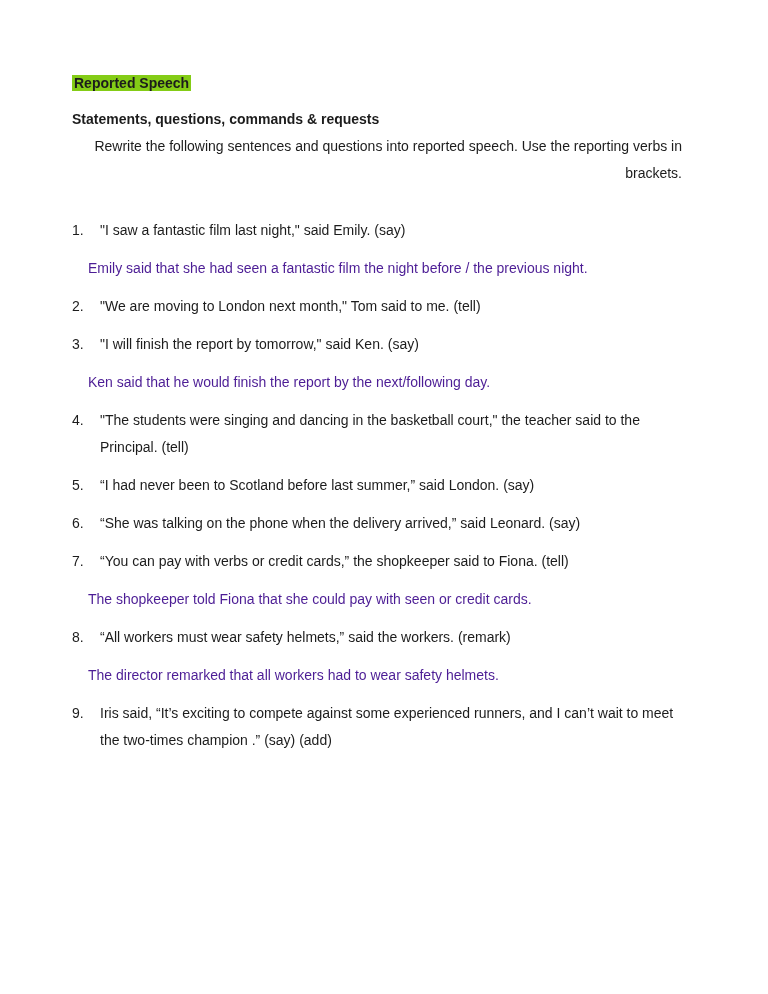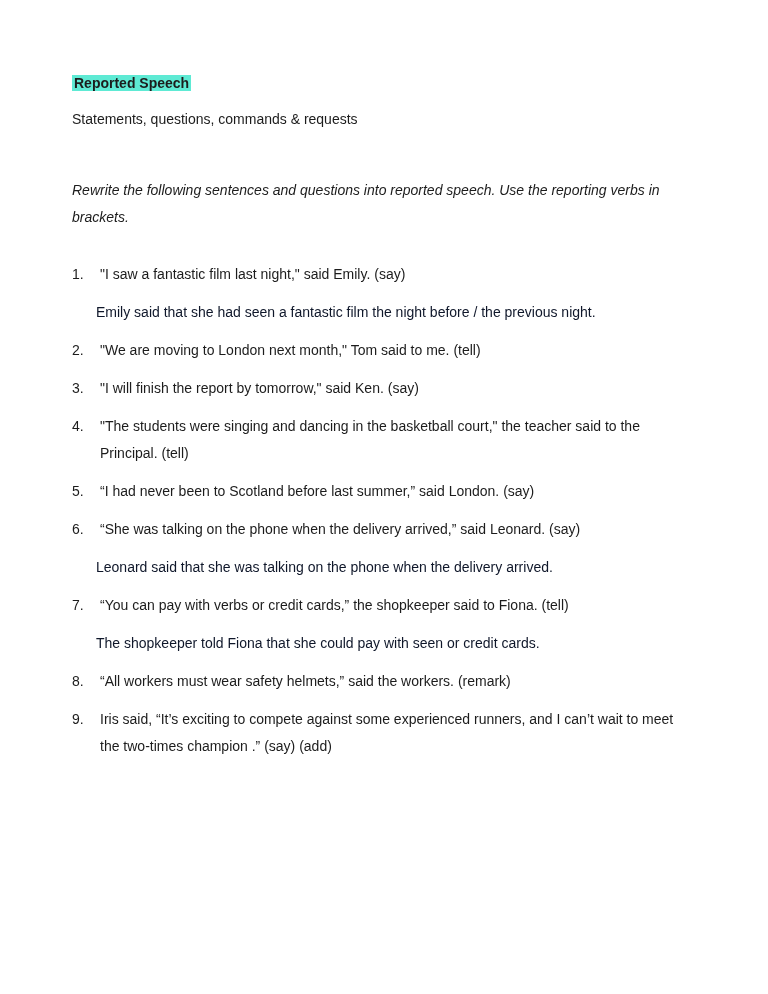--- a/index.html
+++ b/index.html
@@ -18,53 +18,52 @@
     height: 994px;
     background: #ffffff;
     padding: 70px 73px 0 72px;
   }
   .doc-title {
     font-weight: bold;
     line-height: 27px;
     margin-bottom: 9px;
   }
   .doc-title .hl {
-    background: #5eead4;
+    background: #84cc16;
     padding: 0 2px;
   }
   .doc-subtitle {
-    font-weight: normal;
+    font-weight: bold;
     line-height: 27px;
-    margin-bottom: 44px;
   }
   .instructions {
-    font-style: italic;
     line-height: 27px;
     margin-bottom: 30px;
     max-width: 610px;
+    text-align: right;
   }
   .item { margin: 0; }
   .q-row {
     display: flex;
     align-items: flex-start;
     line-height: 27px;
     margin-bottom: 11px;
   }
   .q-num {
     flex: 0 0 28px;
     width: 28px;
   }
   .q-text {
     flex: 1 1 auto;
     max-width: 595px;
   }
   .answer {
-    color: #0f172a;
+    color: #4c1d95;
     line-height: 27px;
-    margin: 0 0 11px 24px;
+    margin: 0 0 11px 16px;
     max-width: 595px;
   }
   .answer:empty { display: none; margin: 0; }
 </style>
 </head>
 <body>
 
 <div class="page">
 
   <div class="doc-title">
@@ -88,20 +87,21 @@
       <span class="q-num">2.</span>
       <span class="q-text">"We are moving to London next month," Tom said to me. (tell)</span>
     </div>
   </div>
 
   <div class="item">
     <div class="q-row">
       <span class="q-num">3.</span>
       <span class="q-text">"I will finish the report by tomorrow," said Ken. (say)</span>
     </div>
+    <div class="answer">Ken said that he would finish the report by the next/following day.</div>
   </div>
 
   <div class="item">
     <div class="q-row">
       <span class="q-num">4.</span>
       <span class="q-text">"The students were singing and dancing in the basketball court," the teacher said to the Principal. (tell)</span>
     </div>
   </div>
 
   <div class="item">
@@ -109,36 +109,36 @@
       <span class="q-num">5.</span>
       <span class="q-text">“I had never been to Scotland before last summer,” said London. (say)</span>
     </div>
   </div>
 
   <div class="item">
     <div class="q-row">
       <span class="q-num">6.</span>
       <span class="q-text">“She was talking on the phone when the delivery arrived,” said Leonard. (say)</span>
     </div>
-    <div class="answer">Leonard said that she was talking on the phone when the delivery arrived.</div>
   </div>
 
   <div class="item">
     <div class="q-row">
       <span class="q-num">7.</span>
       <span class="q-text">“You can pay with verbs or credit cards,” the shopkeeper said to Fiona. (tell)</span>
     </div>
     <div class="answer">The shopkeeper told Fiona that she could pay with seen or credit cards.</div>
   </div>
 
   <div class="item">
     <div class="q-row">
       <span class="q-num">8.</span>
       <span class="q-text">“All workers must wear safety helmets,” said the workers. (remark)</span>
     </div>
+    <div class="answer">The director remarked that all workers had to wear safety helmets.</div>
   </div>
 
   <div class="item">
     <div class="q-row">
       <span class="q-num">9.</span>
       <span class="q-text">Iris said, “It’s exciting to compete against some experienced runners, and I can’t wait to meet the two-times champion .” (say) (add)</span>
     </div>
 
   </div>
 

